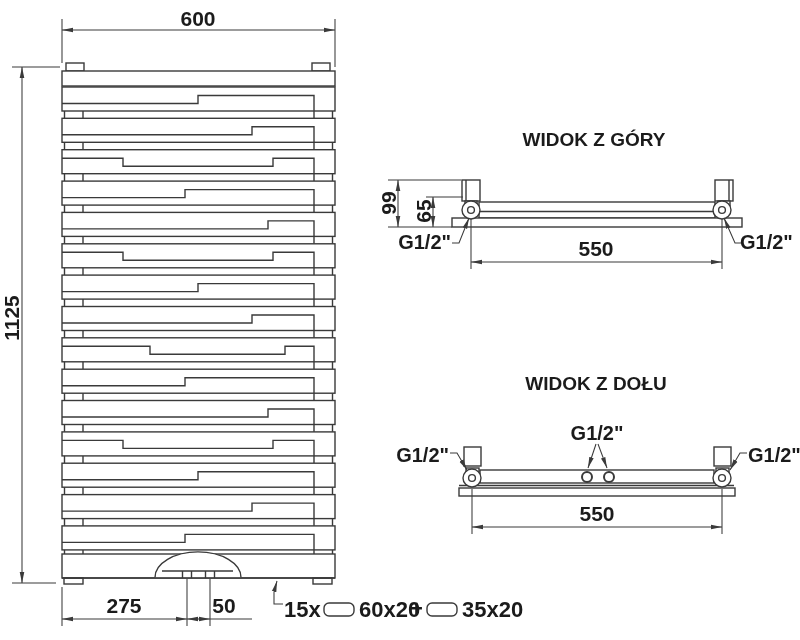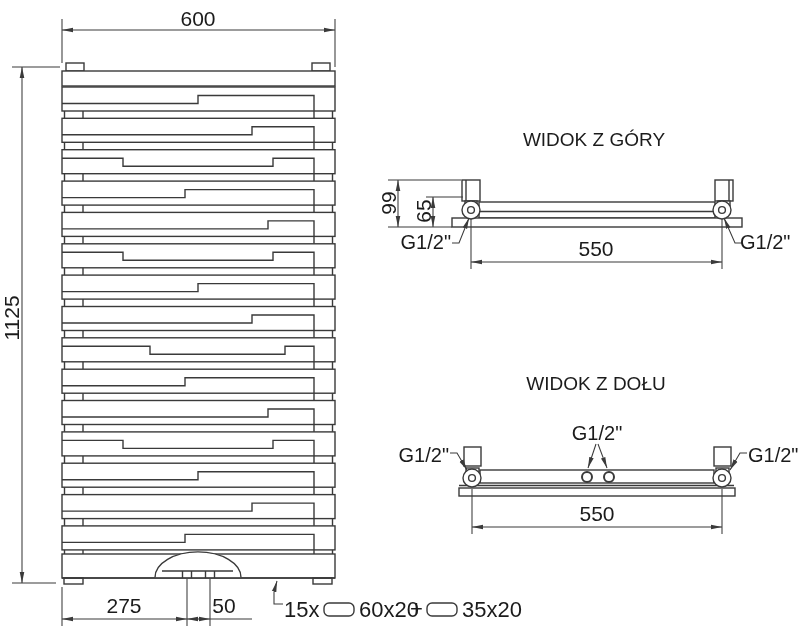--- a/index.html
+++ b/index.html
@@ -1,18 +1,18 @@
 <!DOCTYPE html>
 <html style="--line: #3a3a3a; --text: #1b1b1b; --bg: #ffffff;"><head>
 <meta charset="utf-8">
 <style>
   :root{ --line:#3a3a3a; --text:#1b1b1b; --bg:#ffffff; }
   html,body{margin:0;padding:0;background:var(--bg);}
   .sheet{width:800px;height:640px;position:relative;background:var(--bg);overflow:hidden;
-         font-family:"Liberation Sans",sans-serif;}
+         font-family:"Liberation Sans",sans-serif;font-weight:bold;}
   svg{display:block}
   .ln{stroke:var(--line);stroke-width:1.4;fill:none;stroke-linecap:butt;stroke-linejoin:miter;}
   .lnw{stroke:var(--line);stroke-width:1.4;fill:#ffffff;}
   .thin{stroke:var(--line);stroke-width:1.05;fill:none;}
   .fillonly{fill:#ffffff;stroke:none;}
   .bold-circ{stroke:var(--line);stroke-width:2;fill:#ffffff;}
   text{fill:var(--text);font-family:"Liberation Sans",sans-serif;}
   .dim{font-size:21px;}
   .note{font-size:22px;}
   .ttl{font-size:19px;}

